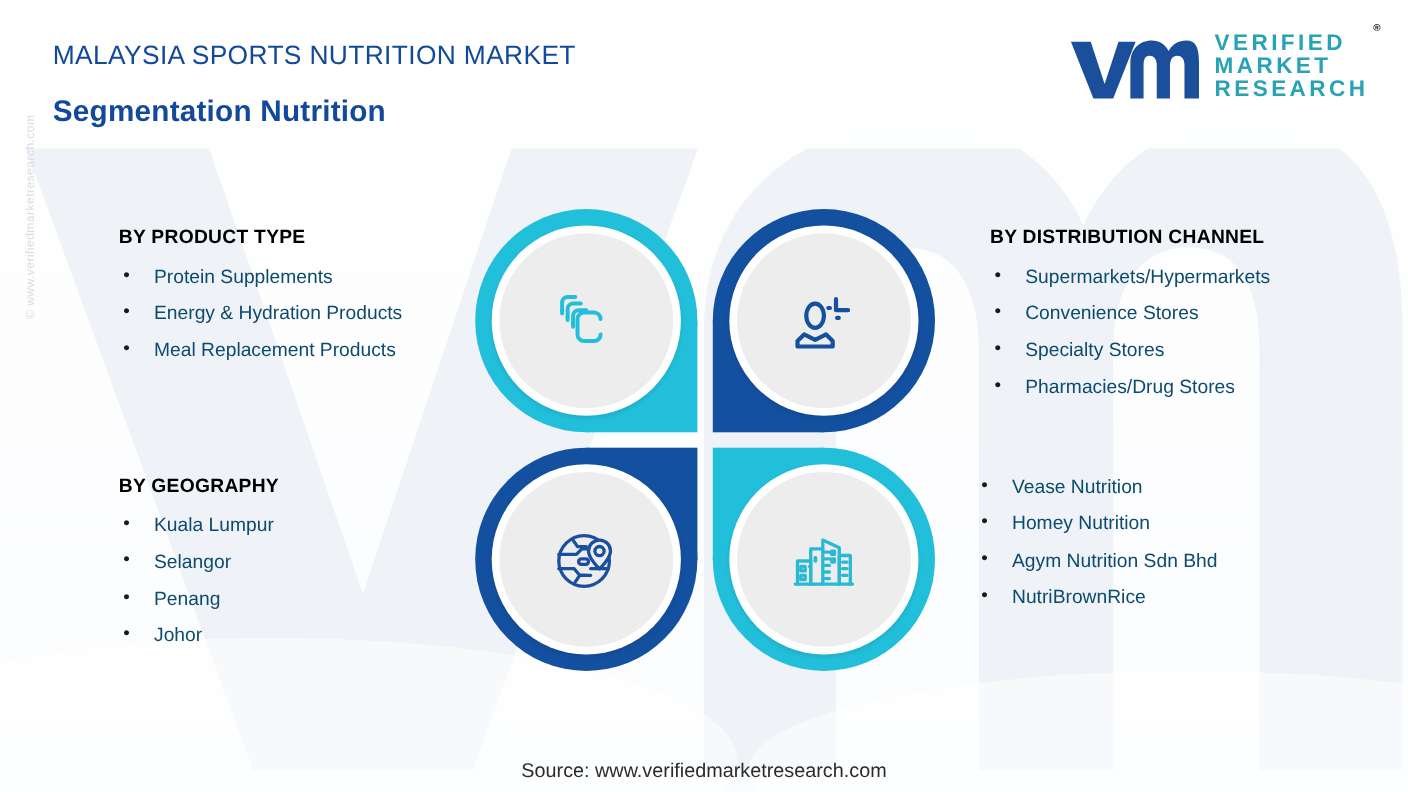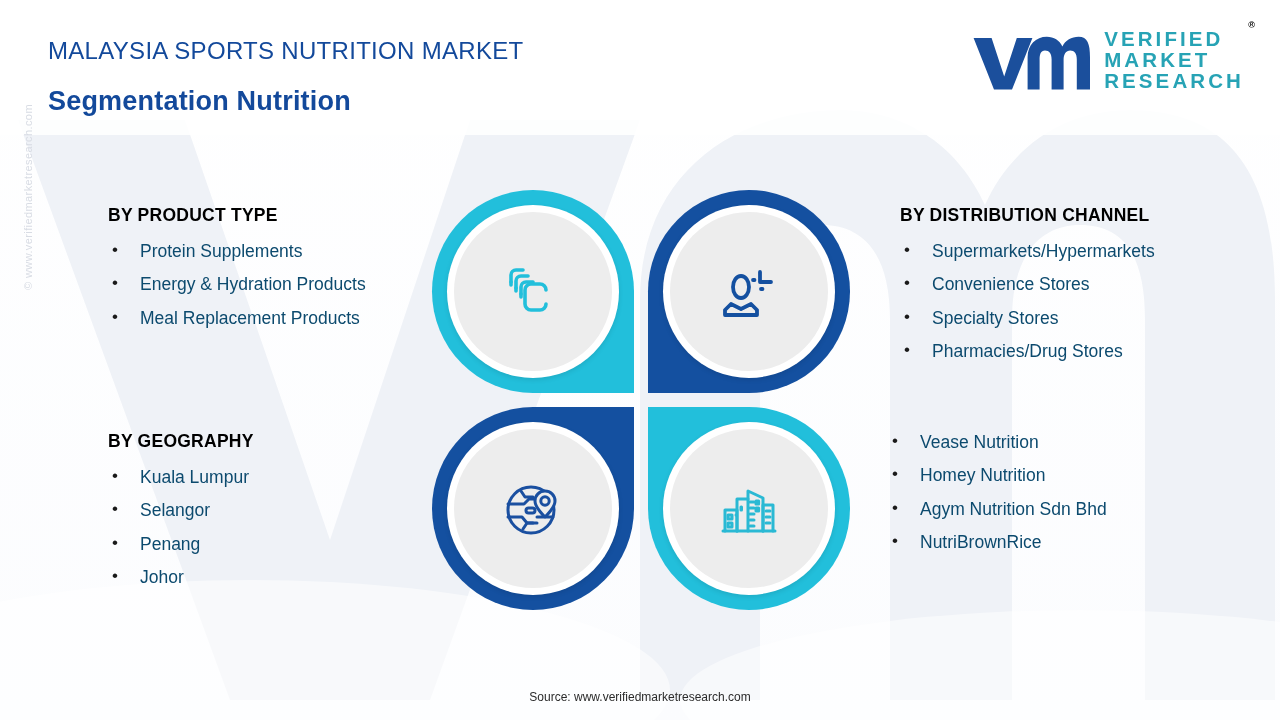--- a/index.html
+++ b/index.html
@@ -114,21 +114,21 @@
     position:absolute; left:7px; top:7px; right:7px; bottom:7px;
     border-radius:50%;
     background:#ededed;
     display:flex; align-items:center; justify-content:center;
   }
   .q-icon { width:64px; height:64px; display:block; }
 
   
   #footer {
     position:absolute; left:0; top:690px; width:1280px;
-    text-align:center; font-size:12px; color:#2b2b2b; z-index:6;
+    text-align:center; font-size:18px; color:#2b2b2b; z-index:6;
   }
 </style>
 </head>
 <body>
 
 <svg id="bg-watermark" viewBox="0 0 1280 720" preserveAspectRatio="none">
   <defs>
     <linearGradient id="bgGrad" x1="0" y1="0" x2="0" y2="1">
       <stop offset="0%" stop-color="#ffffff"></stop>
       <stop offset="100%" stop-color="#fbfcfe"></stop>

